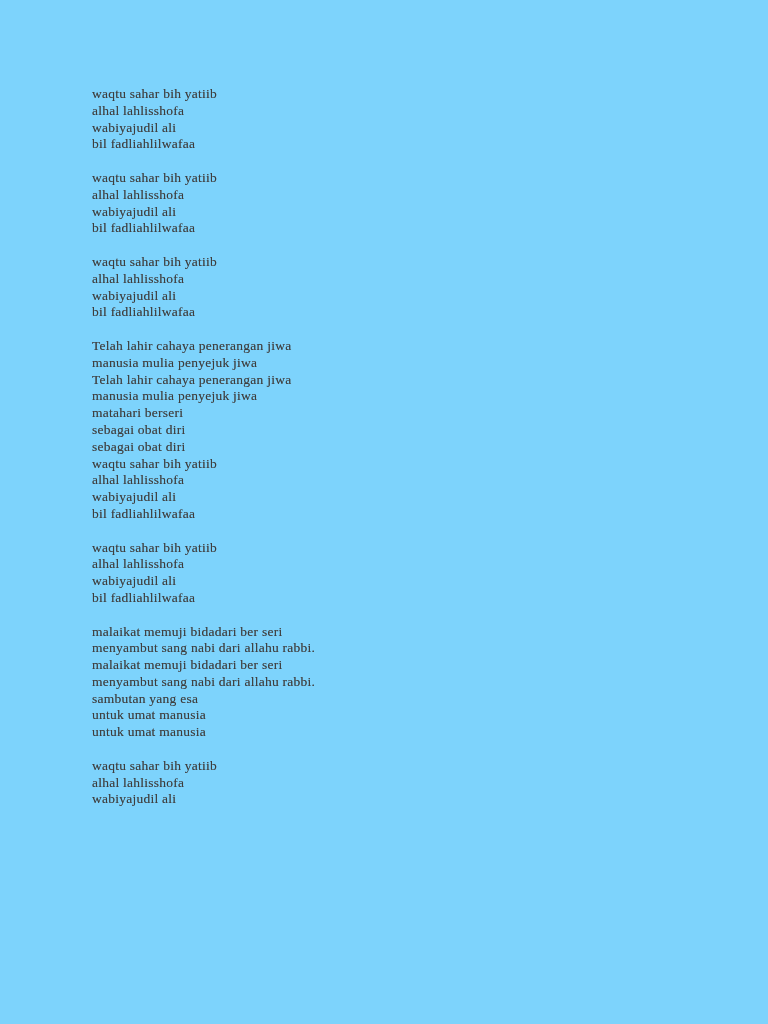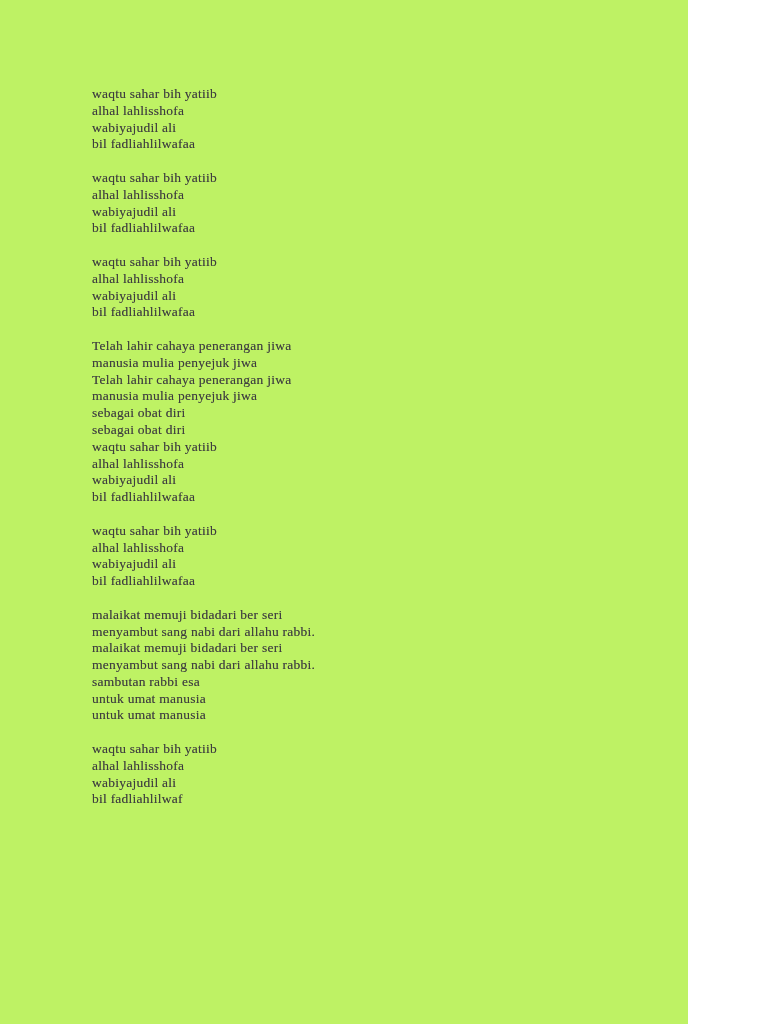--- a/index.html
+++ b/index.html
@@ -8,23 +8,23 @@
   }
   body {
     width: 768px;
     height: 1024px;
     background: #ffffff;
     overflow: hidden;
     font-family: "Liberation Serif", "DejaVu Serif", serif;
   }
   .doc-page {
     position: relative;
-    width: 688px;
+    width: 768px;
     height: 1024px;
-    background: #bef264;
+    background: #7dd3fc;
   }
   .lyrics-block {
     position: absolute;
     left: 92px;
     top: 86px;
     width: 560px;
     color: #3e3e3e;
     font-size: 13.5px;
     line-height: 16.8px;
     letter-spacing: 0.25px;
@@ -62,42 +62,42 @@
         <div class="lyric-line">waqtu sahar bih yatiib</div>
         <div class="lyric-line">alhal lahlisshofa</div>
         <div class="lyric-line">wabiyajudil ali</div>
         <div class="lyric-line">bil fadliahlilwafaa</div>
       </div>
       <div class="stanza">
         <div class="lyric-line">Telah lahir cahaya penerangan jiwa</div>
         <div class="lyric-line">manusia mulia penyejuk jiwa</div>
         <div class="lyric-line">Telah lahir cahaya penerangan jiwa</div>
         <div class="lyric-line">manusia mulia penyejuk jiwa</div>
+        <div class="lyric-line">matahari berseri</div>
         <div class="lyric-line">sebagai obat diri</div>
         <div class="lyric-line">sebagai obat diri</div>
         <div class="lyric-line">waqtu sahar bih yatiib</div>
         <div class="lyric-line">alhal lahlisshofa</div>
         <div class="lyric-line">wabiyajudil ali</div>
         <div class="lyric-line">bil fadliahlilwafaa</div>
       </div>
       <div class="stanza">
         <div class="lyric-line">waqtu sahar bih yatiib</div>
         <div class="lyric-line">alhal lahlisshofa</div>
         <div class="lyric-line">wabiyajudil ali</div>
         <div class="lyric-line">bil fadliahlilwafaa</div>
       </div>
       <div class="stanza">
         <div class="lyric-line">malaikat memuji bidadari ber seri</div>
         <div class="lyric-line">menyambut sang nabi dari allahu rabbi.</div>
         <div class="lyric-line">malaikat memuji bidadari ber seri</div>
         <div class="lyric-line">menyambut sang nabi dari allahu rabbi.</div>
-        <div class="lyric-line">sambutan rabbi esa</div>
+        <div class="lyric-line">sambutan yang esa</div>
         <div class="lyric-line">untuk umat manusia</div>
         <div class="lyric-line">untuk umat manusia</div>
       </div>
       <div class="stanza">
         <div class="lyric-line">waqtu sahar bih yatiib</div>
         <div class="lyric-line">alhal lahlisshofa</div>
         <div class="lyric-line">wabiyajudil ali</div>
-        <div class="lyric-line">bil fadliahlilwaf</div>
       </div>
     </div>
 </div>
 
 </body></html>

